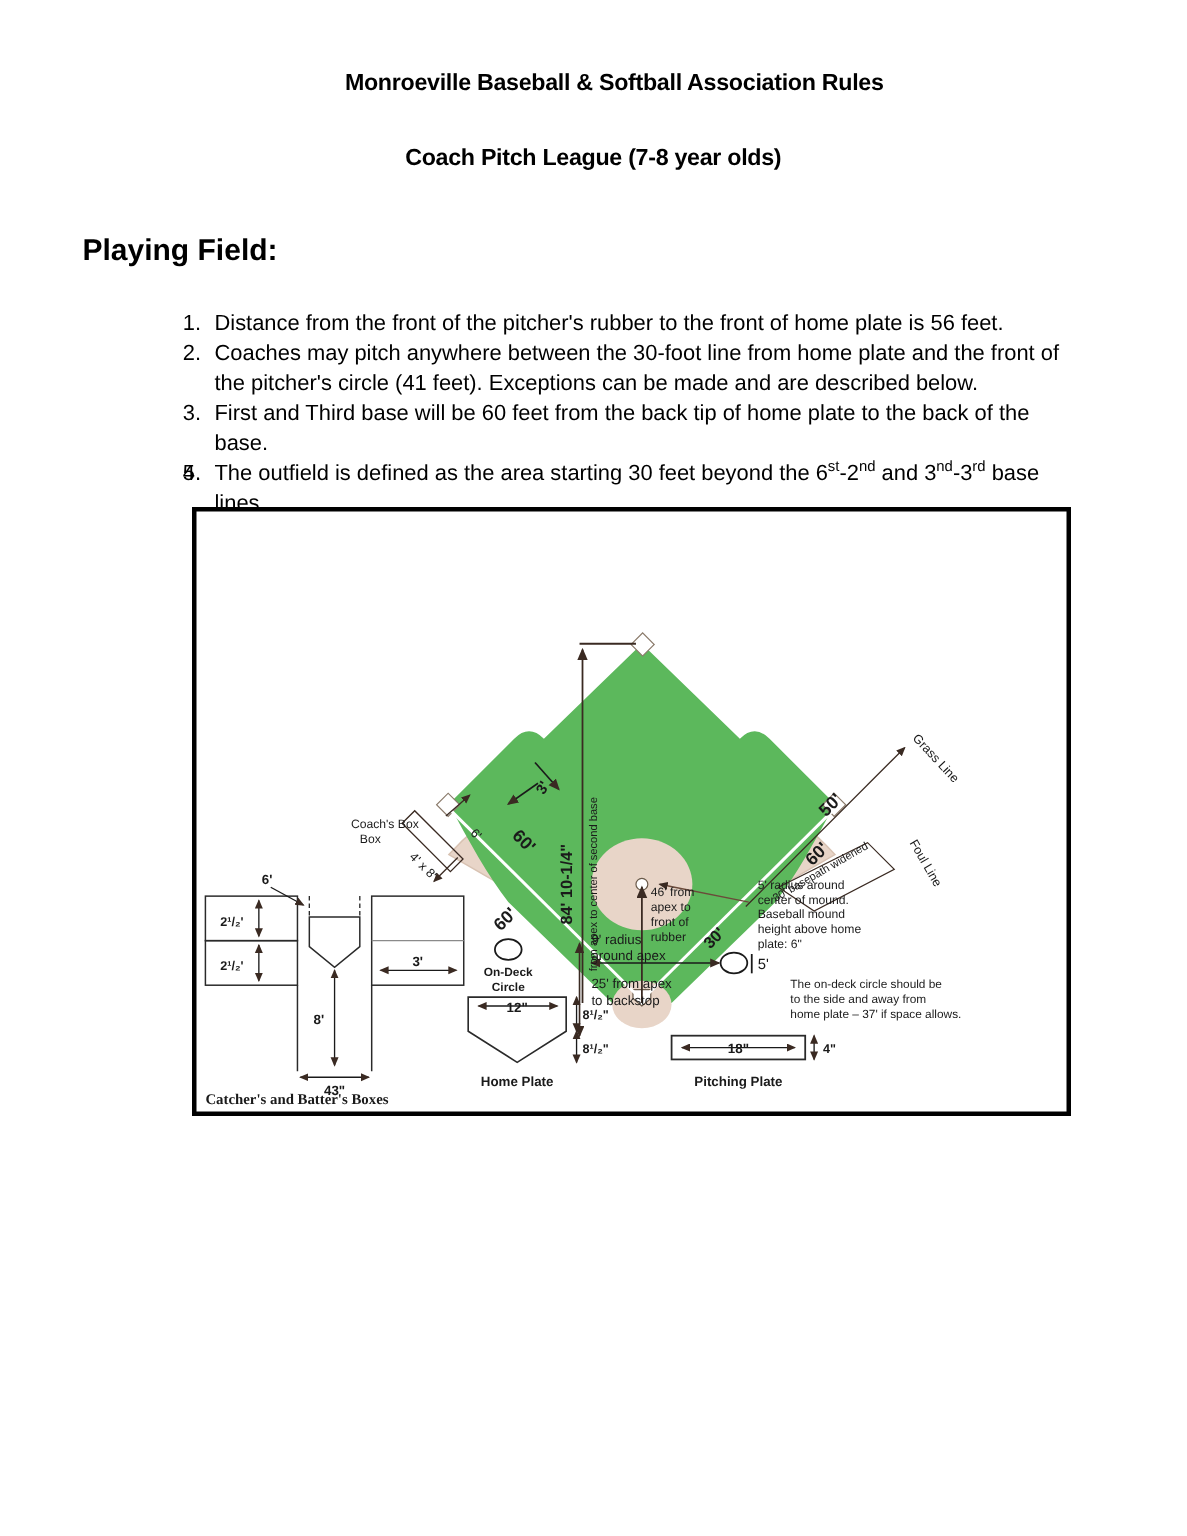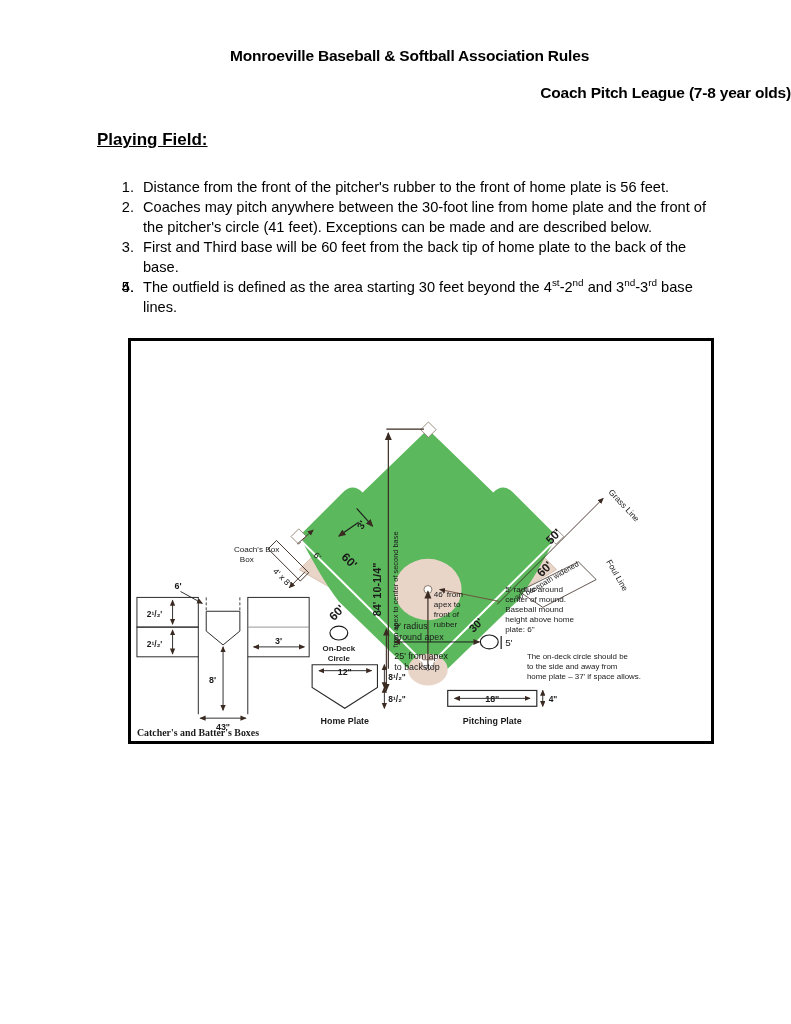--- a/index.html
+++ b/index.html
@@ -27,35 +27,34 @@
     text-align: center;
     font-weight: bold;
     font-size: 15.5px;
     letter-spacing: -0.2px;
     margin: 0;
     padding-top: 47px;
     line-height: 1.2;
     padding-left: 28px;
   }
   .doc-subtitle {
-    text-align: right;
+    text-align: center;
     font-weight: bold;
     font-size: 15.5px;
     letter-spacing: -0.2px;
-    margin: 0;
+    margin: 13px;
     padding-top: 18px;
     line-height: 1.2;
   }
   .section-heading {
     font-weight: bold;
-    font-size: 17px;
-    text-decoration: underline;
+    font-size: 20px;
     margin: 0;
     padding-top: 28px;
-    padding-left: 97px;
+    padding-left: 55px;
   }
 
   
   ol.rules {
     margin: 0;
     padding: 0;
     padding-top: 28px;
     list-style: none;
   }
   ol.rules li {
@@ -117,21 +116,21 @@
     </li>
     <li>
       <span class="num">3.</span>
       <span>First and Third base will be 60 feet from the back tip of home plate to the back of the base.</span>
     </li>
     <li>
       <span class="num">4.</span>
     </li>
     <li>
       <span class="num">5.</span>
-      <span><span>The outfield is defined as the area starting 30 feet beyond the 4</span><sup class="ord">st</sup><span>-2</span><sup class="ord">nd</sup><span> and 3</span><sup class="ord">nd</sup><span>-3</span><sup class="ord">rd</sup><span> base lines.</span></span>
+      <span><span>The outfield is defined as the area starting 30 feet beyond the 6</span><sup class="ord">st</sup><span>-2</span><sup class="ord">nd</sup><span> and 3</span><sup class="ord">nd</sup><span>-3</span><sup class="ord">rd</sup><span> base lines.</span></span>
     </li>
   </ol>
 
   <div class="diagram-wrap">
     <svg class="diagram-svg" viewBox="0 0 586 402" xmlns="http://www.w3.org/2000/svg">
 
       <path d="M 170 230 A 175 175 0 0 1 430 230 L 300 305 Z" fill="#e8d5c8"></path>
       <path d="M 170 230 A 175 175 0 0 1 430 230 L 300 305 Z" fill="none" stroke="#d8c2b2" stroke-width="1"></path>
 
       <path d="M 300 88

